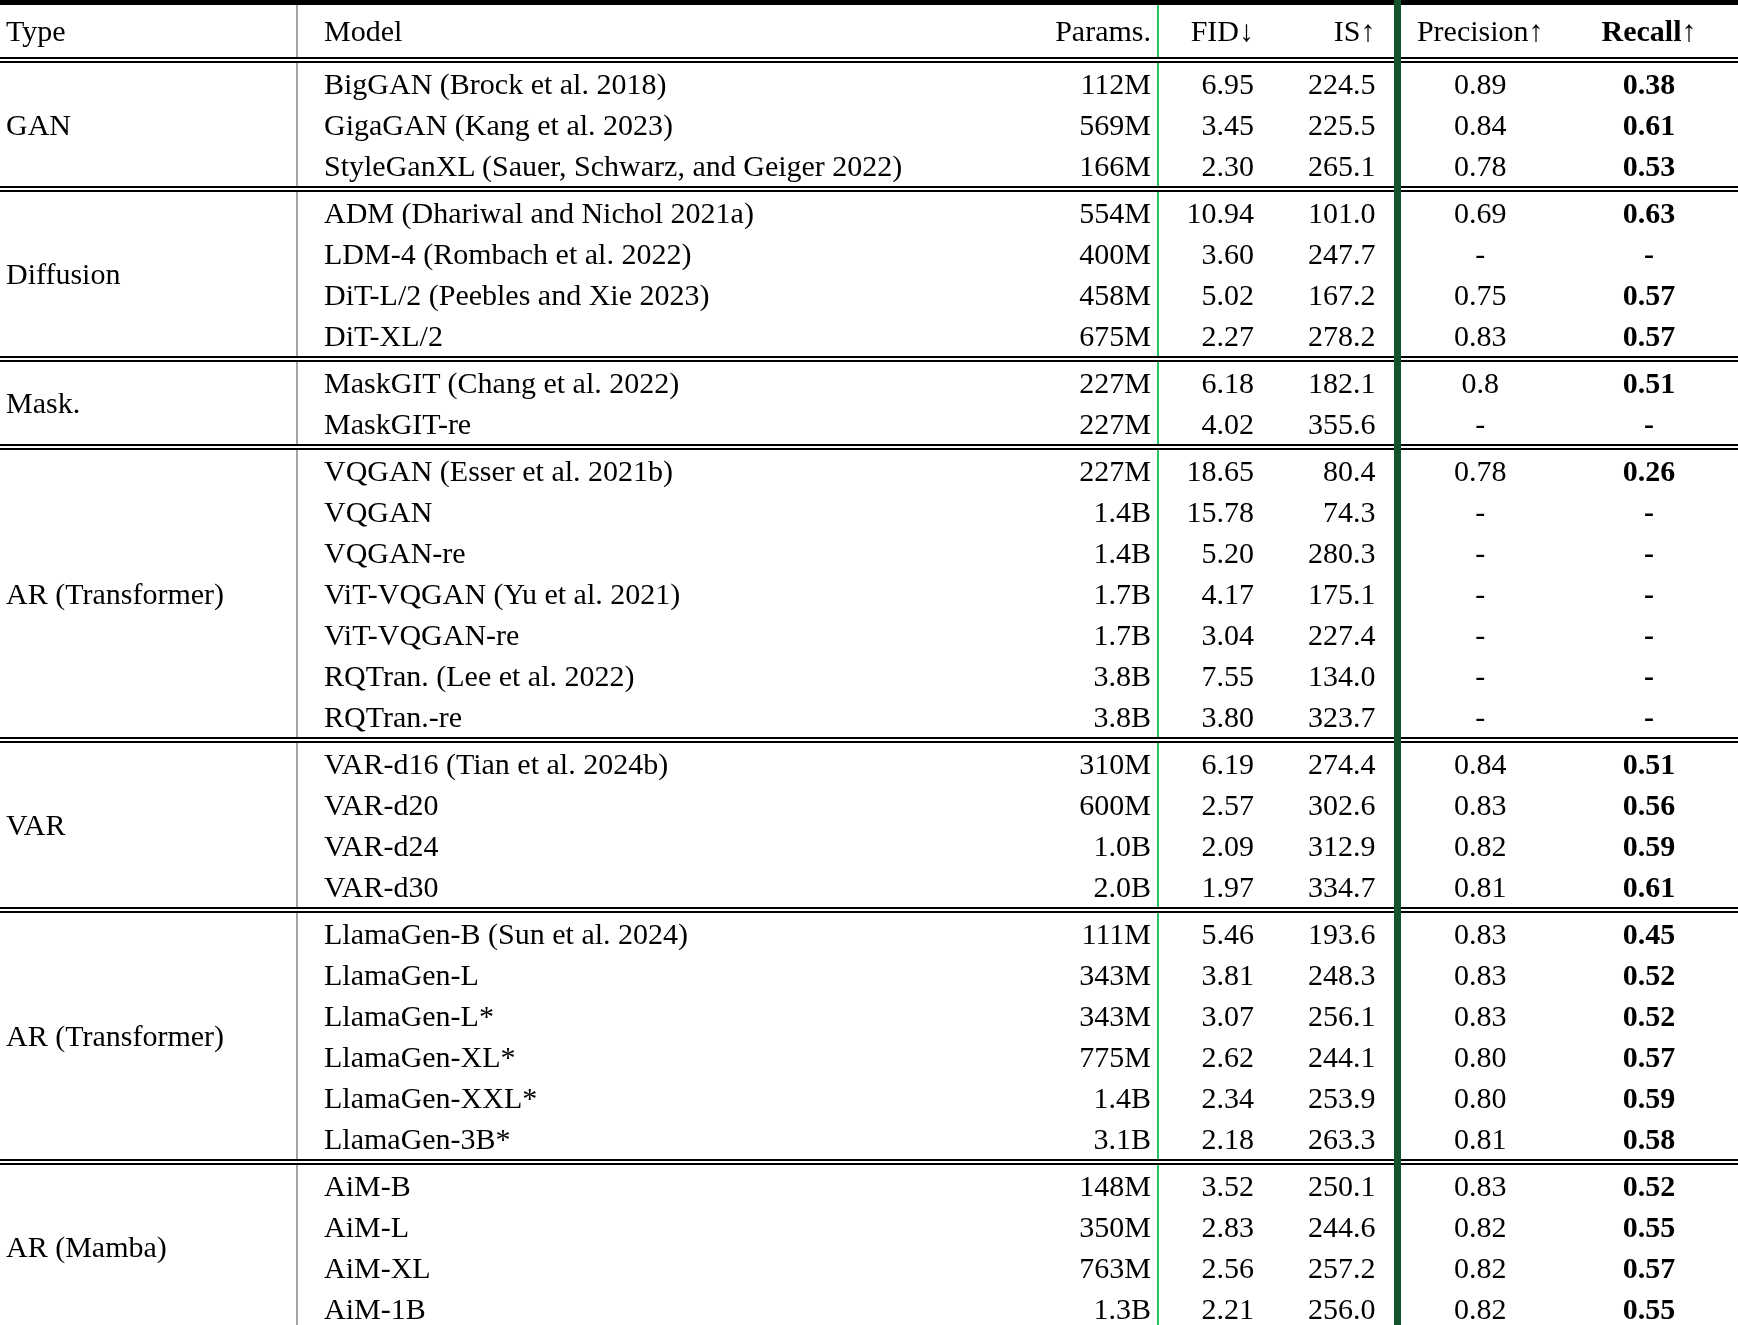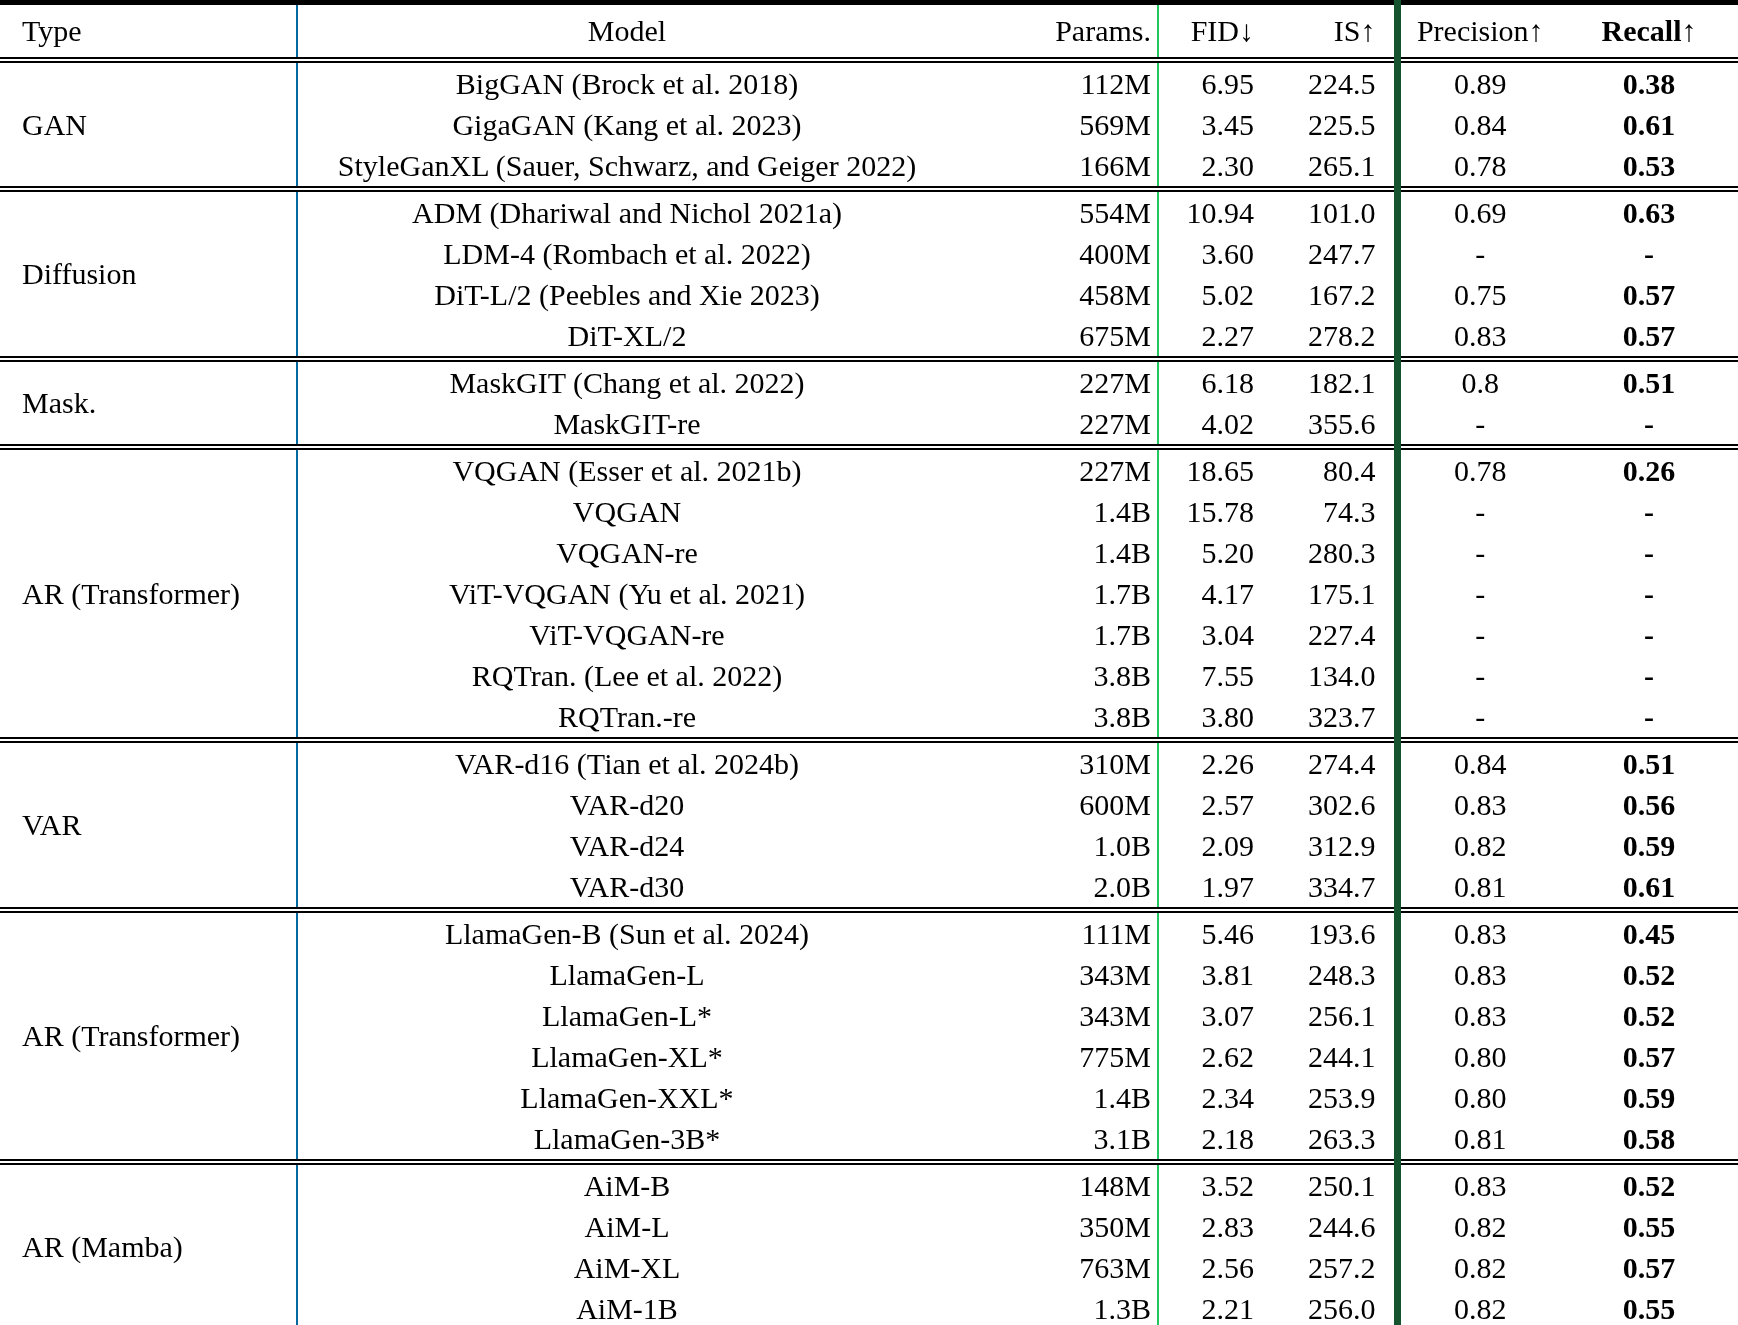--- a/index.html
+++ b/index.html
@@ -31,22 +31,22 @@
     overflow: hidden;
     vertical-align: middle;
   }
   thead th {
     height: 52px;
     border-bottom: 6px double #000000;
   }
   tbody.section:not(:first-of-type) tr:first-child td {
     border-top: 6px double #000000;
   }
-  .c-type   { text-align: left;  padding-left: 22px; vertical-align: middle; }
-  .c-model  { text-align: center;  padding-left: 26px; border-left: 2px solid #0369a1; }
+  .c-type   { text-align: left;  padding-left: 6px; vertical-align: middle; }
+  .c-model  { text-align: left;  padding-left: 26px; border-left: 2px solid #a3a3a3; }
   .c-params { text-align: right; padding-right: 6px; }
   .c-fid    { text-align: right; padding-right: 26px; border-left: 2px solid #22c55e; }
   .c-is     { text-align: right; padding-right: 18px; }
   .c-prec   { text-align: center; border-left: 7px solid #14532d; }
   .c-recall { text-align: center; font-weight: bold; }
 </style>
 </head>
 <body>
 
 <div id="page">
@@ -209,21 +209,21 @@
           <td class="c-is">323.7</td>
           <td class="c-prec">-</td>
           <td class="c-recall">-</td>
         </tr>
       </tbody>
       <tbody class="section">
         <tr>
           <td class="c-type" rowspan="4">VAR</td>
           <td class="c-model">VAR-d16 (Tian et al. 2024b)</td>
           <td class="c-params">310M</td>
-          <td class="c-fid">2.26</td>
+          <td class="c-fid">6.19</td>
           <td class="c-is">274.4</td>
           <td class="c-prec">0.84</td>
           <td class="c-recall">0.51</td>
         </tr>
         <tr>
           <td class="c-model">VAR-d20</td>
           <td class="c-params">600M</td>
           <td class="c-fid">2.57</td>
           <td class="c-is">302.6</td>
           <td class="c-prec">0.83</td>

